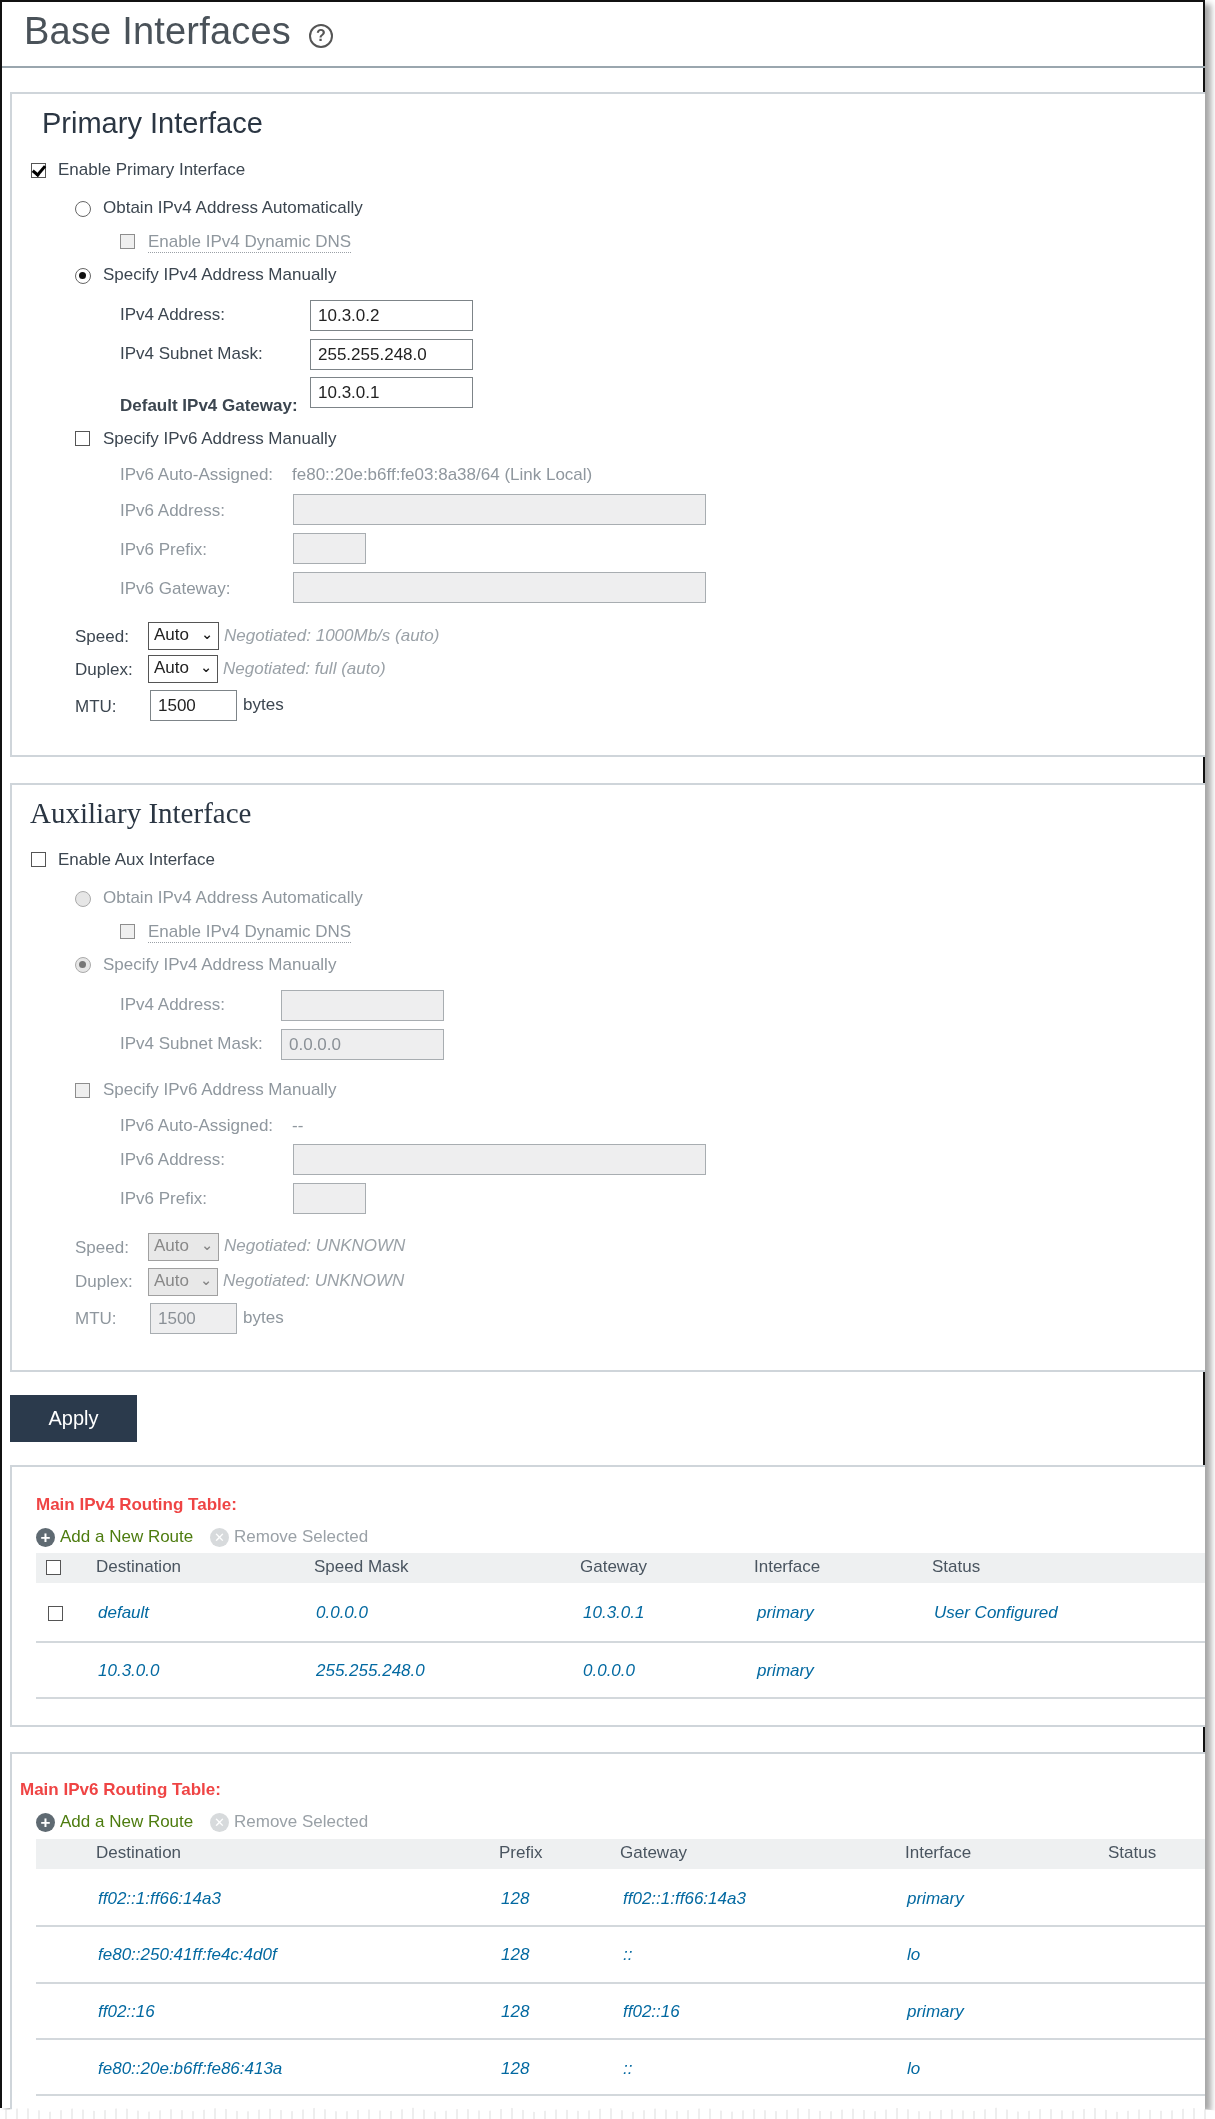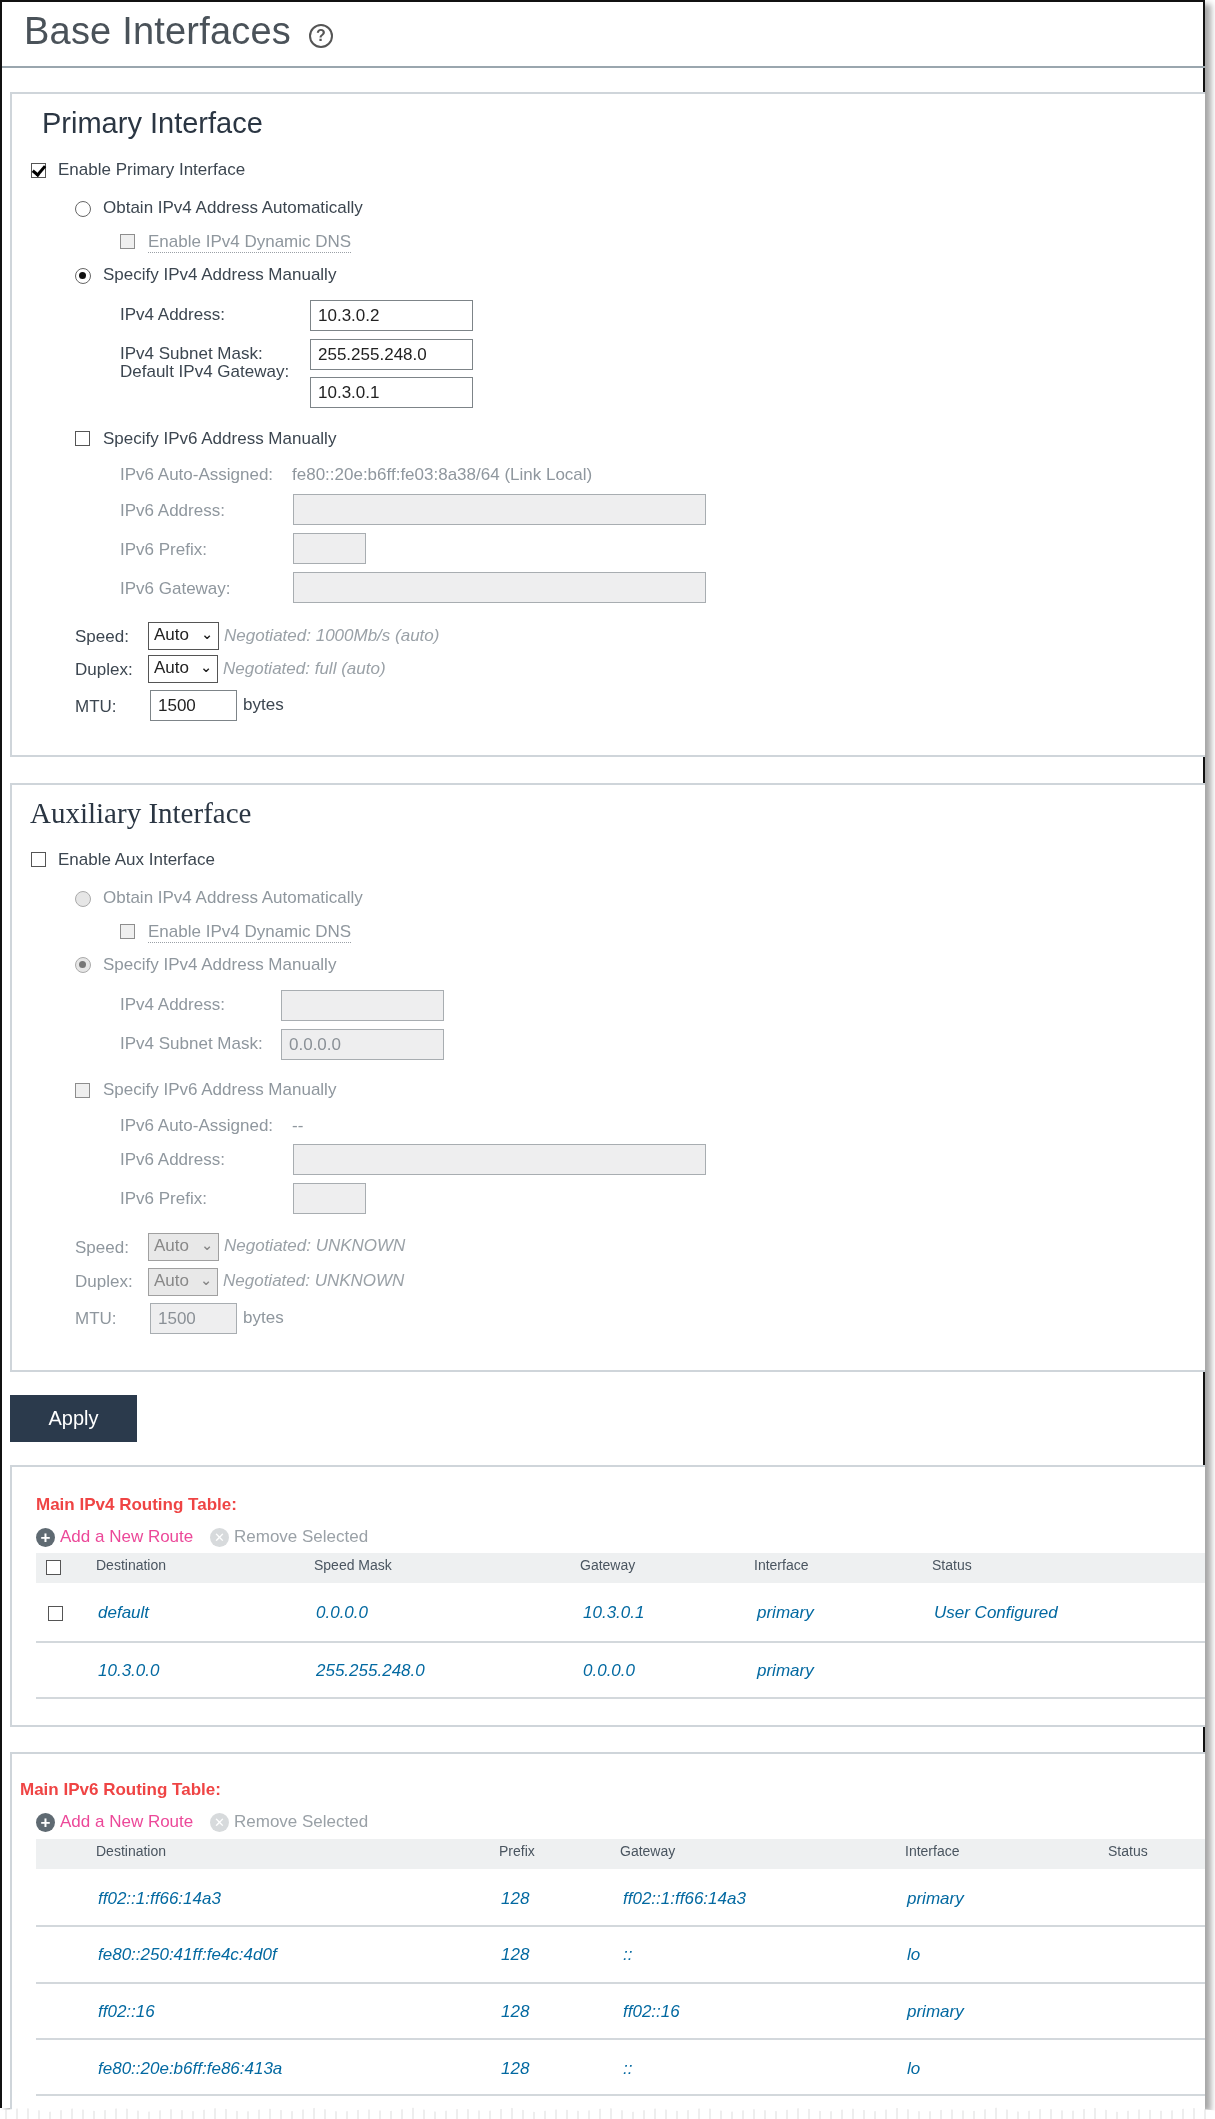--- a/index.html
+++ b/index.html
@@ -65,24 +65,24 @@
   .neg { font-size: 17px; font-style: italic; color: #9aa1a7; }
 
   .apply-btn {
     left: 10px; top: 1395px; width: 127px; height: 47px; background: #2b3a4c;
     color: #fff; font-size: 20px; display: flex; align-items: center; justify-content: center;
   }
 
   .tbl-title { font-size: 17px; font-weight: bold; color: #ef4444; }
   .add-icon { width: 19px; height: 19px; border-radius: 50%; background: #5f6a72; color: #fff; font-weight: bold; font-size: 17px; display: flex; align-items: center; justify-content: center; line-height: 1; }
   .rm-icon { width: 19px; height: 19px; border-radius: 50%; background: #d7dadc; color: #fff; font-weight: bold; font-size: 13px; display: flex; align-items: center; justify-content: center; line-height: 1; }
-  .action-lbl { font-size: 17px; color: #ec4899; }
+  .action-lbl { font-size: 17px; color: #4d7c0f; }
   .action-lbl.dim { color: #9aa1a7; }
   .thead { height: 30px; background: #eef0f1; }
-  .th { font-size: 14px; color: #4a5560; }
+  .th { font-size: 17px; color: #4a5560; }
   .td { font-size: 17px; color: #0369a1; font-style: italic; }
   .row-rule { height: 2px; background: #d3d8dc; }
 </style>
 </head>
 <body>
 
 <div class="frame"></div>
 
 <div class="abs page-title">Base Interfaces</div>
 <div class="abs help-icon">?</div>
@@ -102,21 +102,21 @@
 
 <div class="abs radio on" style="left:75px; top:268px;"></div>
 <div class="abs lbl" style="left:103px; top:265px;">Specify IPv4 Address Manually</div>
 
 <div class="abs lbl" style="left:120px; top:305px;">IPv4 Address:</div>
 <input class="abs inp" style="left: 310px; top: 300px; width: 163px;" value="10.3.0.2">
 
 <div class="abs lbl" style="left:120px; top:344px;">IPv4 Subnet Mask:</div>
 <input class="abs inp" style="left: 310px; top: 339px; width: 163px;" value="255.255.248.0">
 
-<div class="abs lbl" style="left:120px; top:362px;">Default IPv4 Gateway:</div>
+<div class="abs lbl" style="left:120px; top:396px;font-weight:bold;">Default IPv4 Gateway:</div>
 <input class="abs inp" style="left: 310px; top: 377px; width: 163px;" value="10.3.0.1">
 
 <div class="abs cb" style="left:75px; top:431px;"></div>
 <div class="abs lbl" style="left:103px; top:429px;">Specify IPv6 Address Manually</div>
 
 <div class="abs lbl dim" style="left:120px; top:465px;">IPv6 Auto-Assigned:</div>
 <div class="abs lbl dim" style="left:292px; top:465px;">fe80::20e:b6ff:fe03:8a38/64 (Link Local)</div>
 
 <div class="abs lbl dim" style="left:120px; top:501px;">IPv6 Address:</div>
 <input class="abs inp dis" style="left: 293px; top: 494px; width: 413px;" disabled="" value="">

